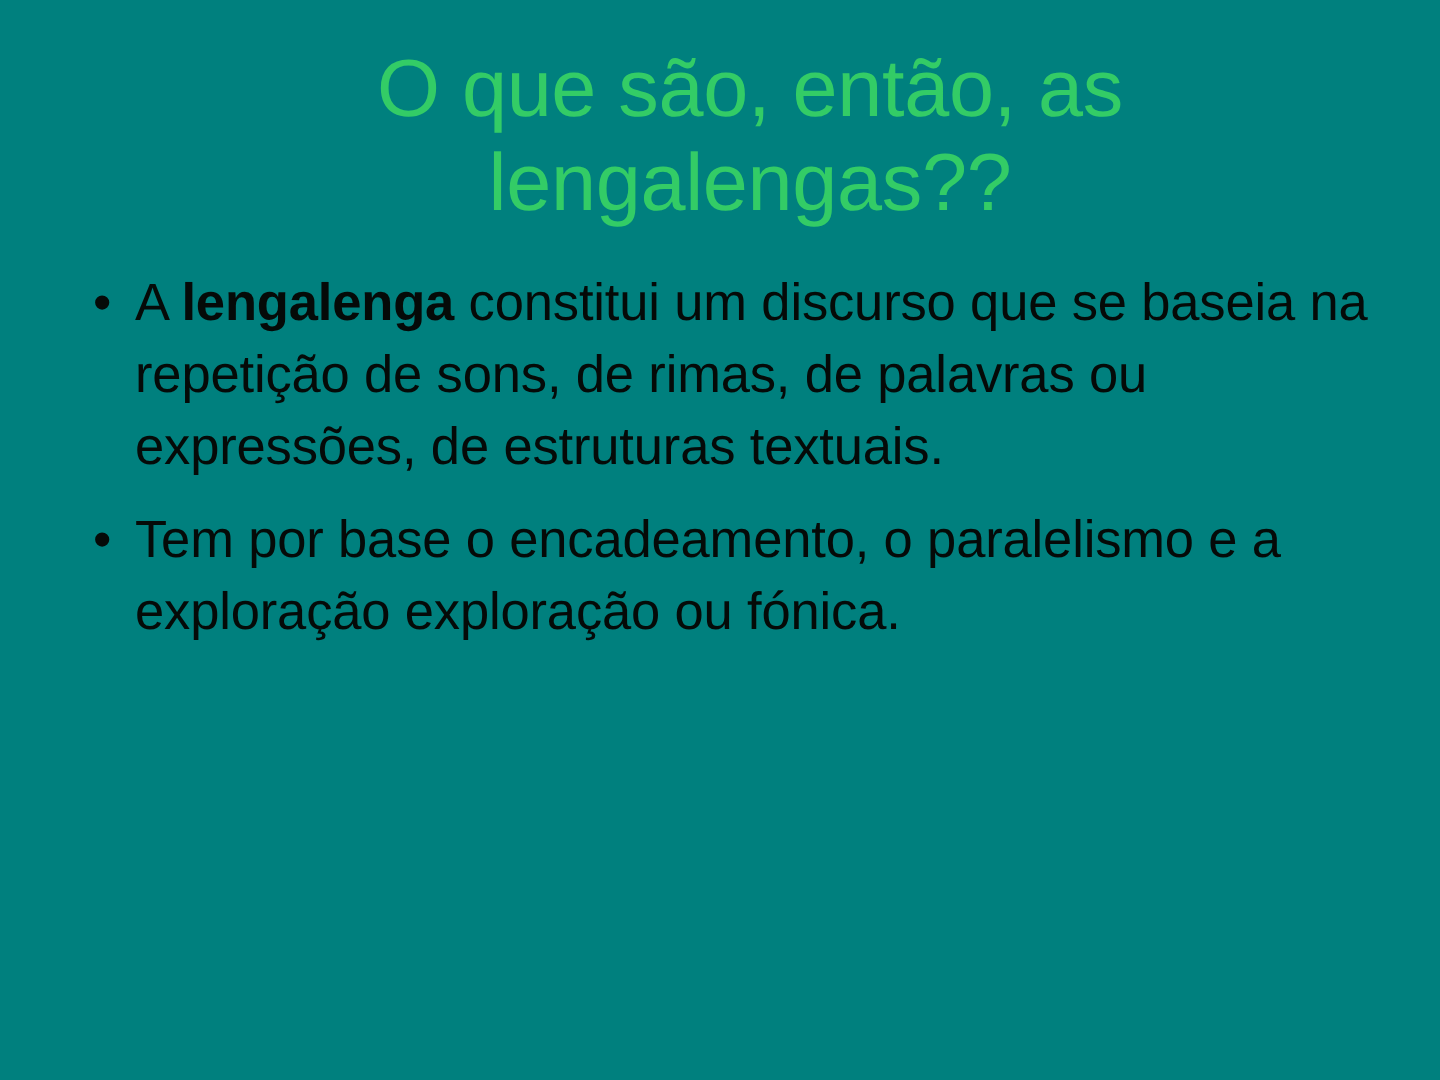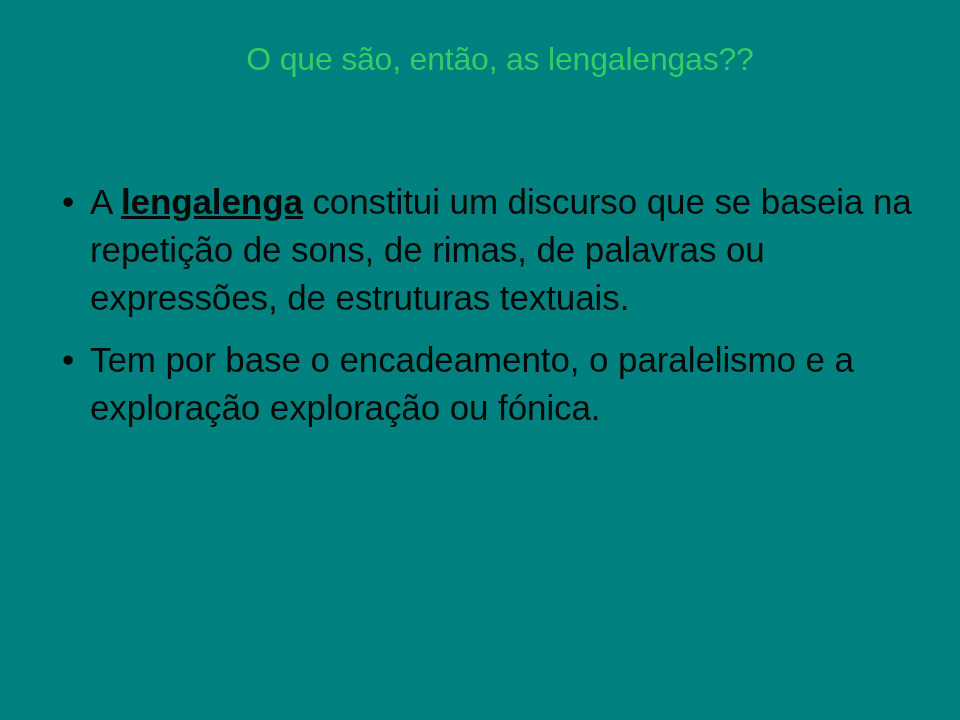--- a/index.html
+++ b/index.html
@@ -21,21 +21,21 @@
   }
 
   
   #slide-title {
     position: absolute;
     left: 150px;
     top: 28px;
     width: 700px;
     text-align: center;
     color: #33cc66;
-    font-size: 32px;
+    font-size: 54px;
     line-height: 63px;
     font-weight: normal;
     letter-spacing: -0.2px;
     margin: 0;
     white-space: pre-line;
   }
 
   
   #body-list {
     position: absolute;
@@ -64,21 +64,20 @@
     line-height: 48px;
     font-size: 35px;
     color: #050a08;
     text-align: left;
   }
   .bullet-text {
     display: block;
   }
   .bold-term {
     font-weight: bold;
-    text-decoration: underline;
   }
 </style>
 </head>
 <body>
 
 <div id="slide" style="background: rgb(0, 128, 126);">
 
   <h1 id="slide-title" style="color: rgb(51, 204, 102);">O que são, então, as lengalengas??</h1>
 
   <ul id="body-list">

